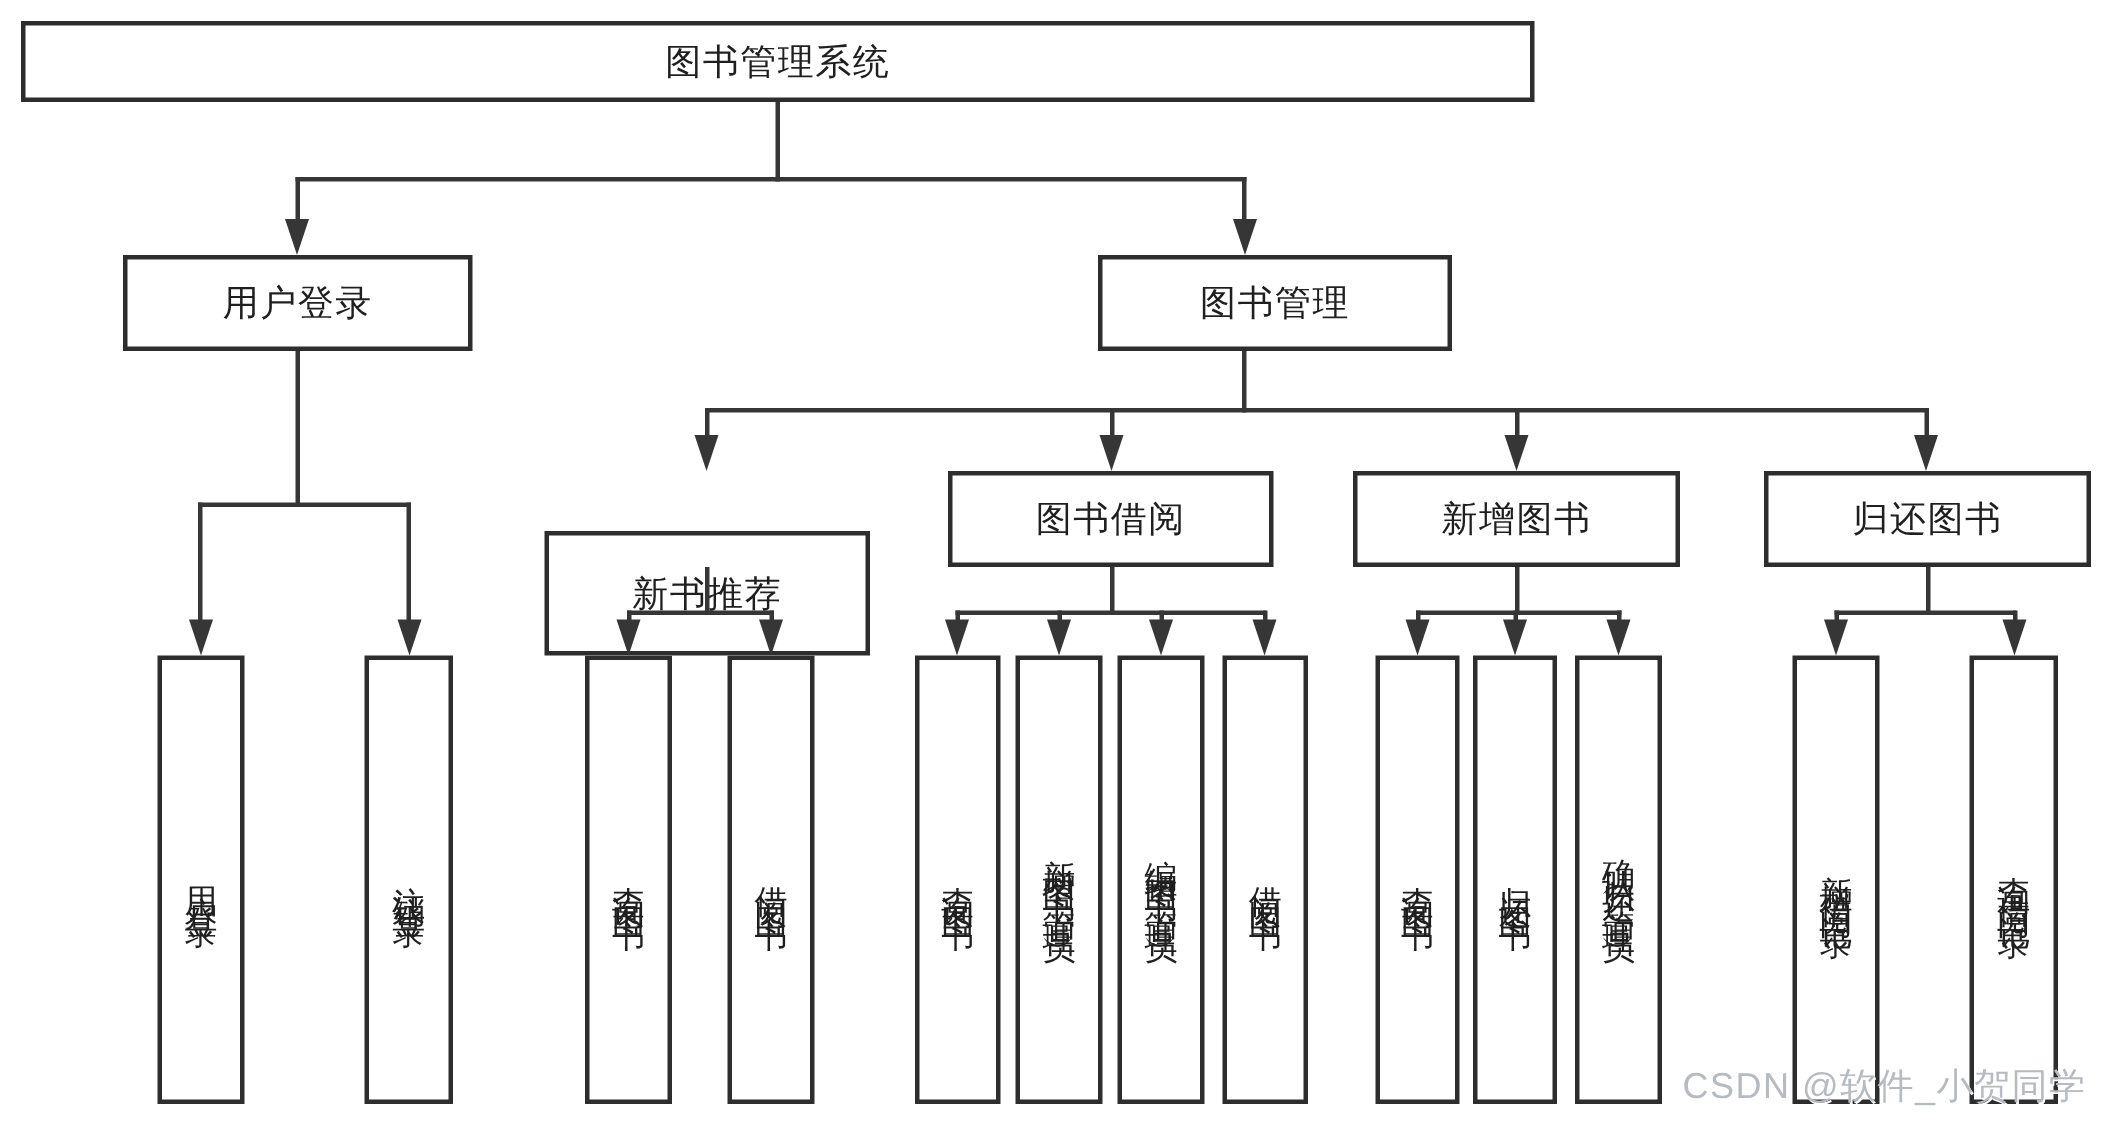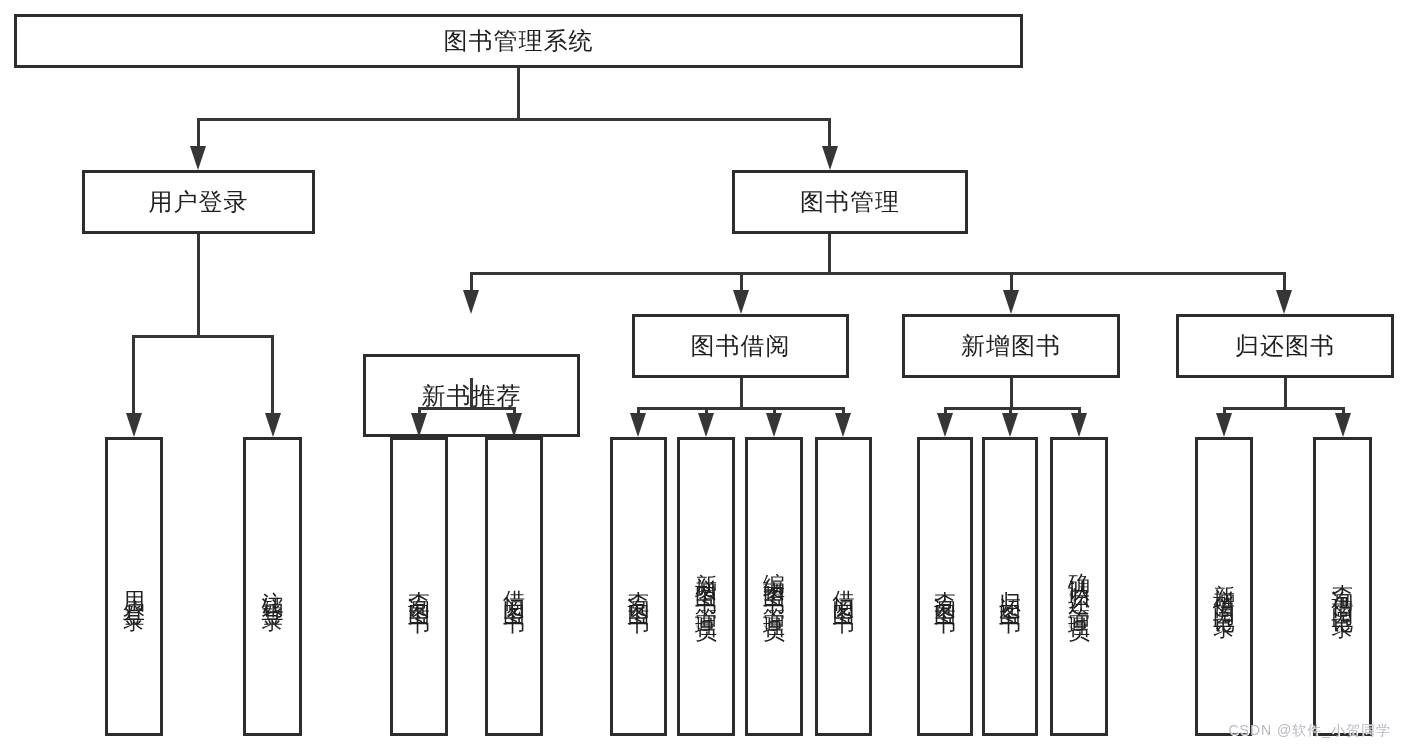--- a/index.html
+++ b/index.html
@@ -47,21 +47,21 @@
     position:absolute;
     width:0;height:0;
     border-left:8px solid transparent;
     border-right:8px solid transparent;
     border-top:24px solid var(--line);
   }
   .watermark{
     position:absolute;
     right:14px;
     bottom:7px;
-    font-size:14px;
+    font-size:24px;
     letter-spacing:1px;
     color:var(--wm);
     text-shadow:1px 1px 0 #ffffff;
     white-space:nowrap;
   }
 </style>
 </head>
 <body>
 
 <div id="canvas">

